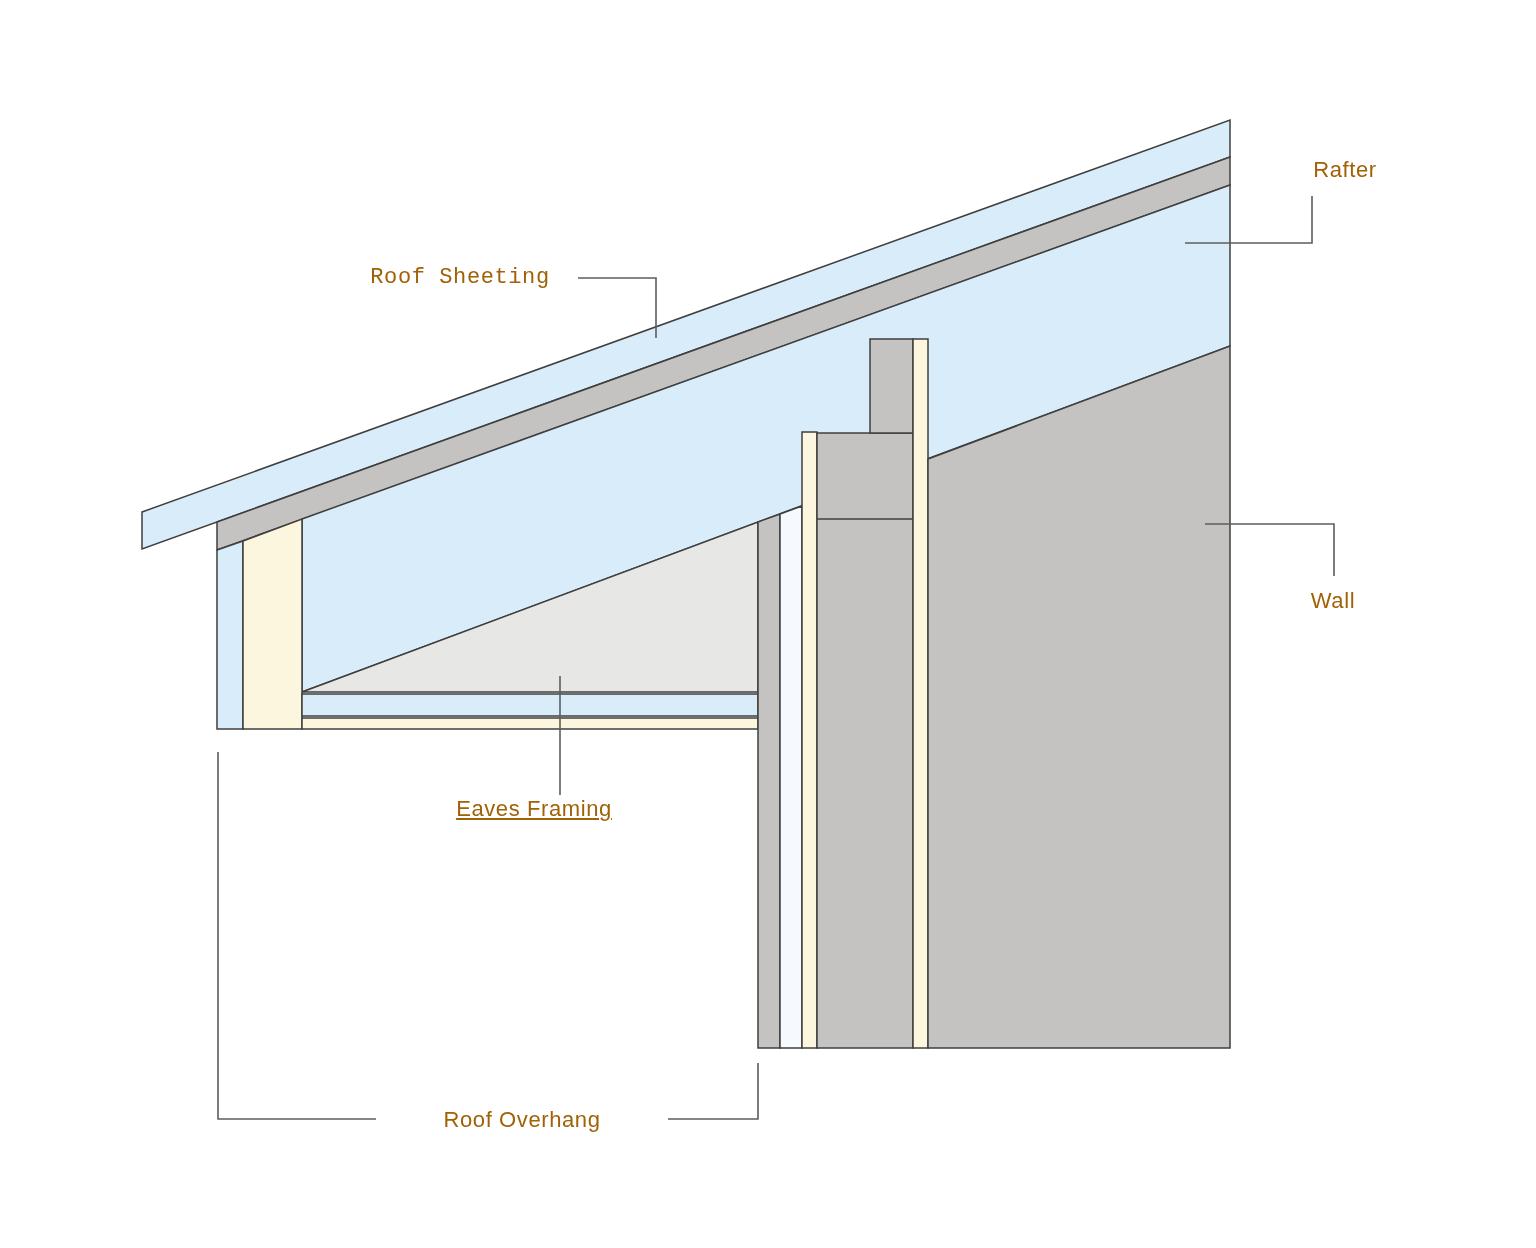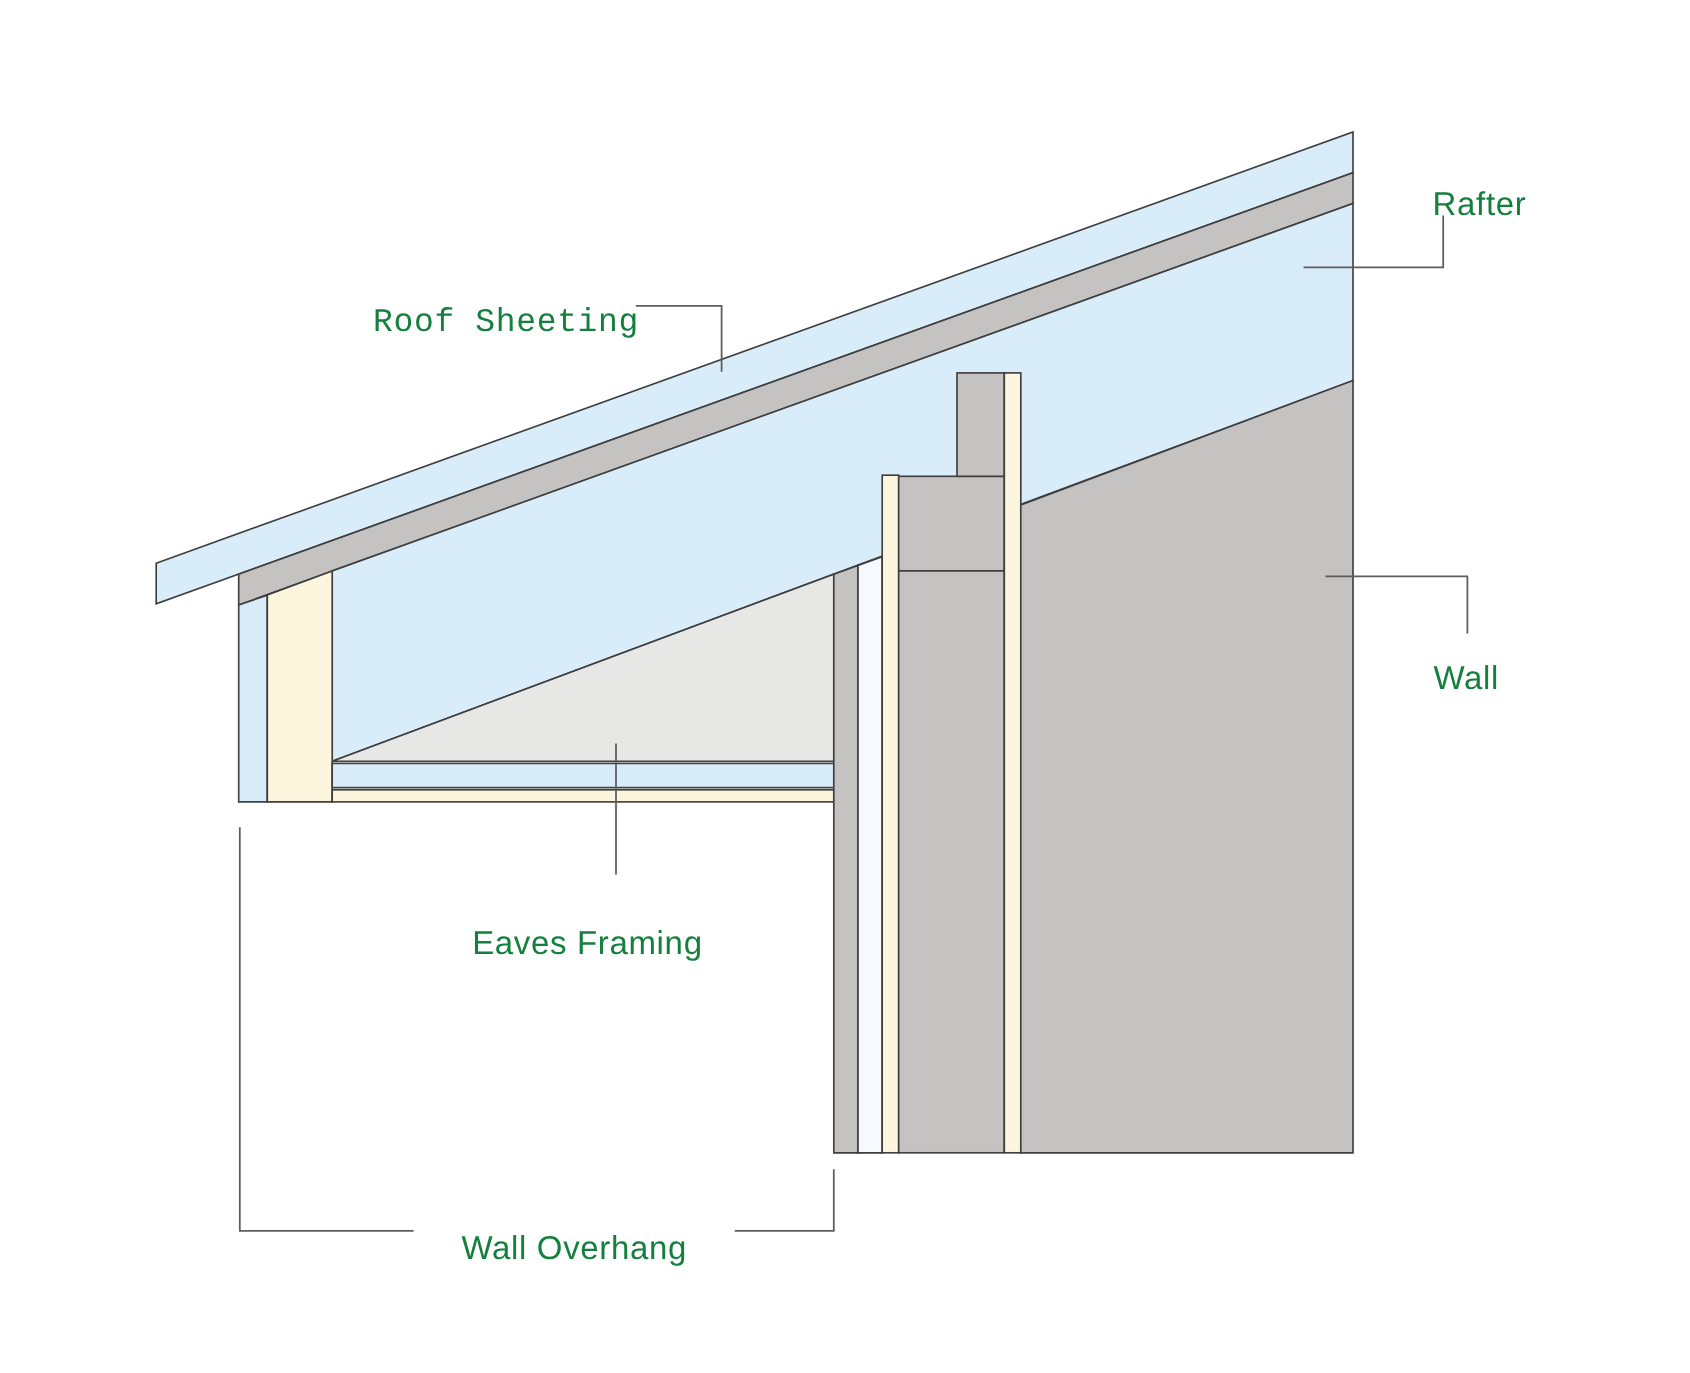--- a/index.html
+++ b/index.html
@@ -31,26 +31,25 @@
   }
   svg .leader {
     fill: none;
     stroke: #5d5d5d;
     stroke-width: 1.6;
   }
   .label {
     position: absolute;
     transform: translate(-50%, -50%);
     white-space: nowrap;
-    color: #15803d;
-    font-size: 30px;
+    color: #a16207;
+    font-size: 22px;
     font-weight: 400;
     letter-spacing: 0.6px;
     line-height: 1;
-    margin-top: 16px;
   }
 </style>
 </head>
 <body>
 
 <div id="stage">
 
   <svg id="drawing" width="1536" height="1248" viewBox="0 0 1536 1248">
 
     <polygon class="part" points="142,512 1230,120 1230,157 142,549" fill="#d9ecf9"></polygon>
@@ -97,17 +96,17 @@
 
     <polyline class="leader" points="668,1119 758,1119 758,1063"></polyline>
   </svg>
 
   <div class="label" style="left:460px; top:278px;font-family:Liberation Mono, monospace;">Roof Sheeting</div>
 
   <div class="label" style="left:1345px; top:170px;">Rafter</div>
 
   <div class="label" style="left:1333px; top:601px;">Wall</div>
 
-  <div class="label" style="left:534px; top:842px;">Eaves Framing</div>
+  <div class="label" style="left:534px; top:809px;text-decoration:underline;">Eaves Framing</div>
 
-  <div class="label" style="left:522px; top:1120px;">Wall Overhang</div>
+  <div class="label" style="left:522px; top:1120px;">Roof Overhang</div>
 
 </div>
 
 </body></html>

